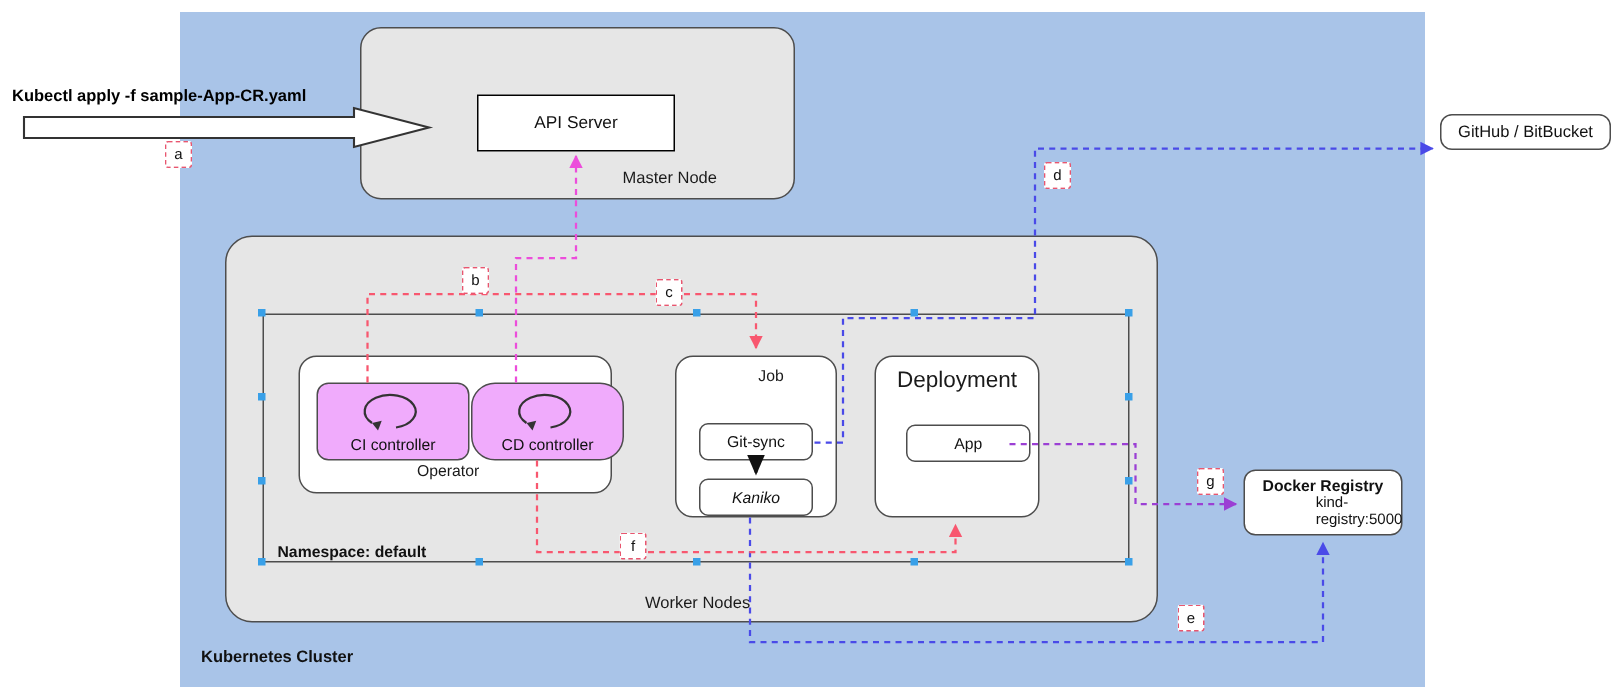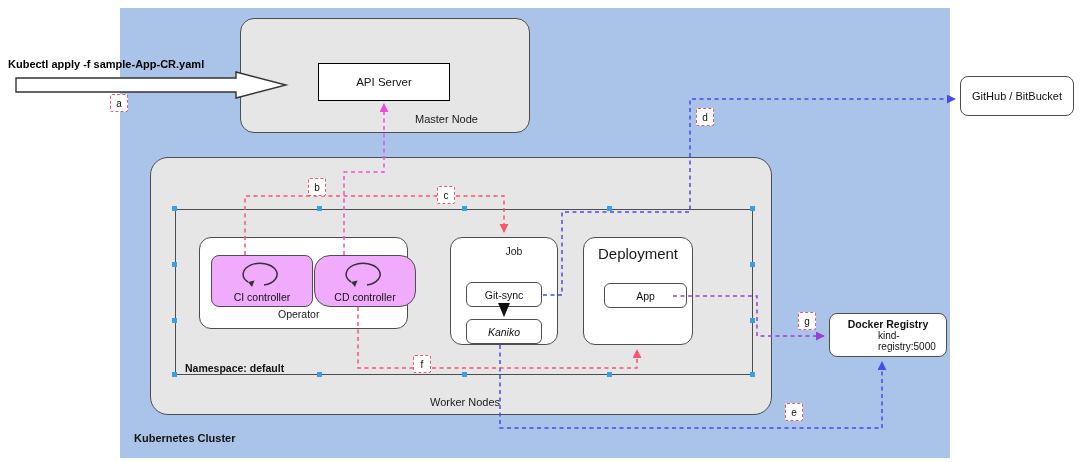--- a/index.html
+++ b/index.html
@@ -78,27 +78,27 @@
     background:#ffffff;border:1.6px solid #4d4d4d;border-radius:12px;
   }
   .deployment-label{left:583px;top:245px;width:110px;text-align:center;font-size:15px;color:#1a1a1a;}
   .app{
     left:604px;top:283px;width:83px;height:25px;
     background:#ffffff;border:1.4px solid #4d4d4d;border-radius:6px;
     display:flex;align-items:center;justify-content:center;font-size:10.5px;color:#111;
   }
 
   .github{
-    left:960px;top:76px;width:114px;height:40px;
+    left:960px;top:76px;width:114px;height:24px;
     background:#ffffff;border:1.4px solid #4d4d4d;border-radius:8px;
     display:flex;align-items:center;justify-content:center;font-size:11px;color:#111;
   }
 
   .registry{
-    left:829px;top:313px;width:118px;height:44px;
+    left:829px;top:313px;width:106px;height:44px;
     background:#ffffff;border:1.6px solid #4d4d4d;border-radius:8px;
     display:flex;flex-direction:column;align-items:center;justify-content:center;
   }
   .registry-title{font-size:10.5px;font-weight:bold;color:#111;}
   .registry-sub{font-size:10px;color:#111;padding-left:48px;}
 
   
   .kubectl-text{left:8px;top:58px;font-size:11px;font-weight:bold;color:#000;}
 
   

